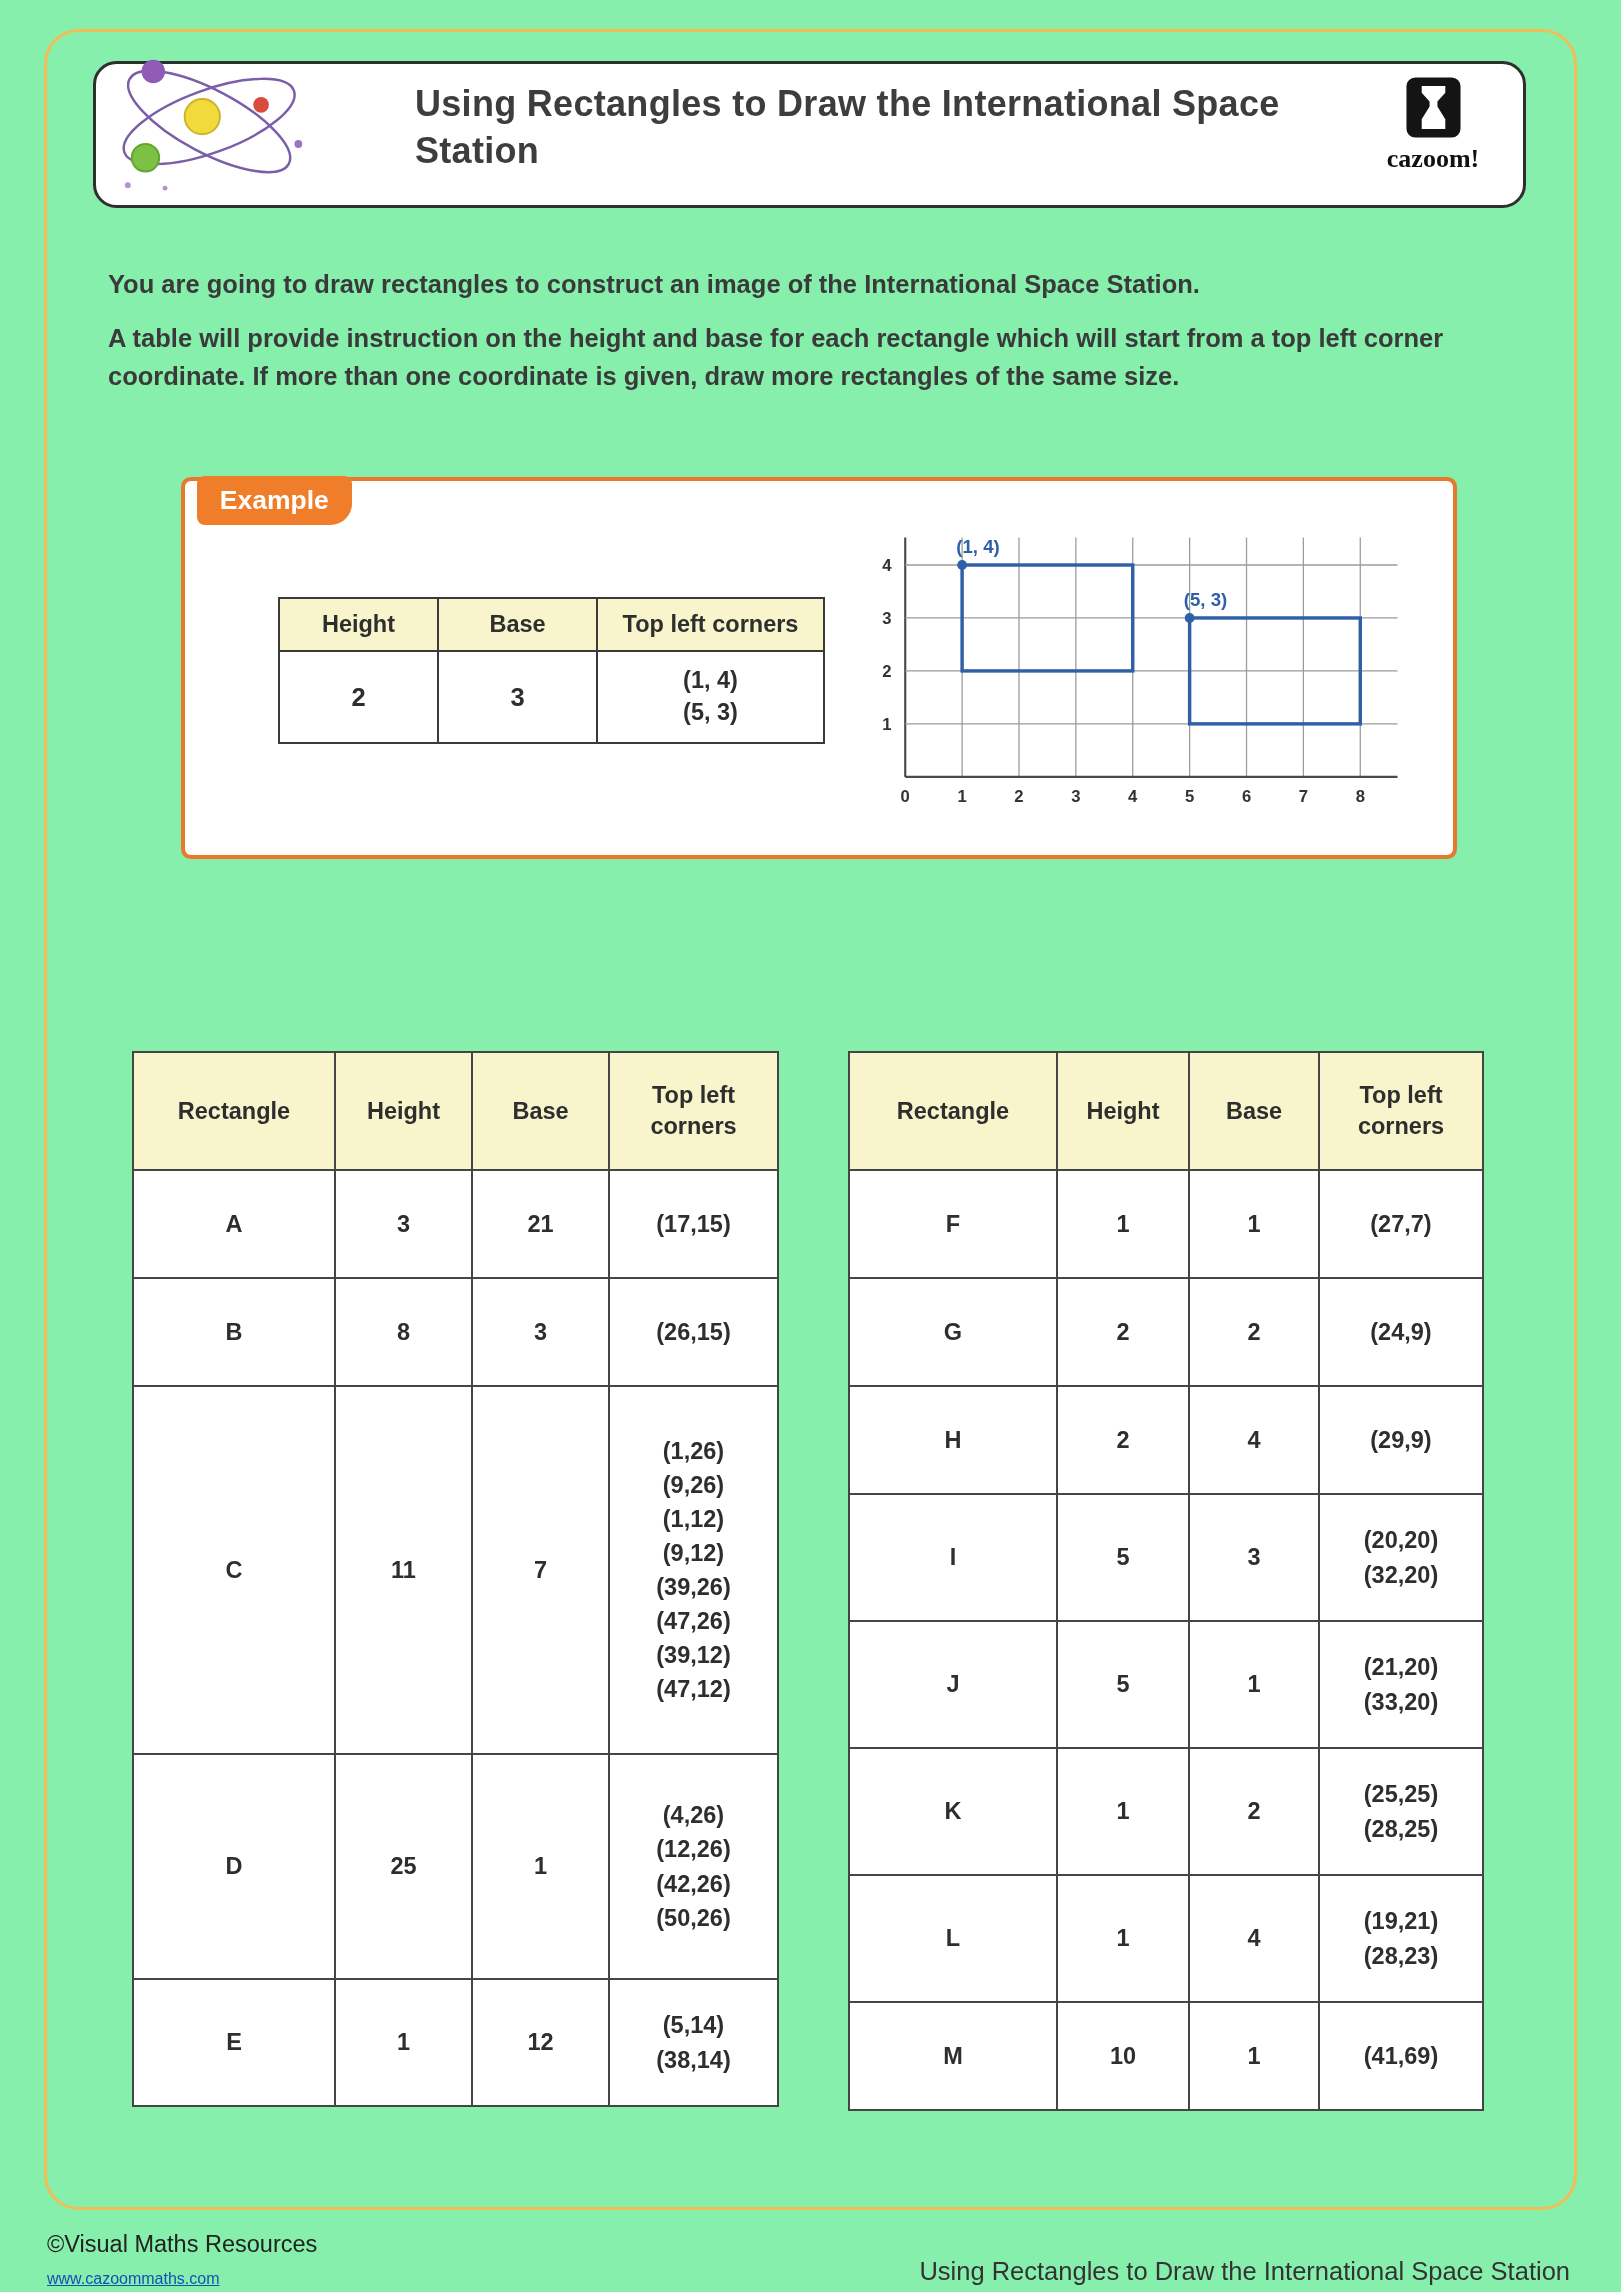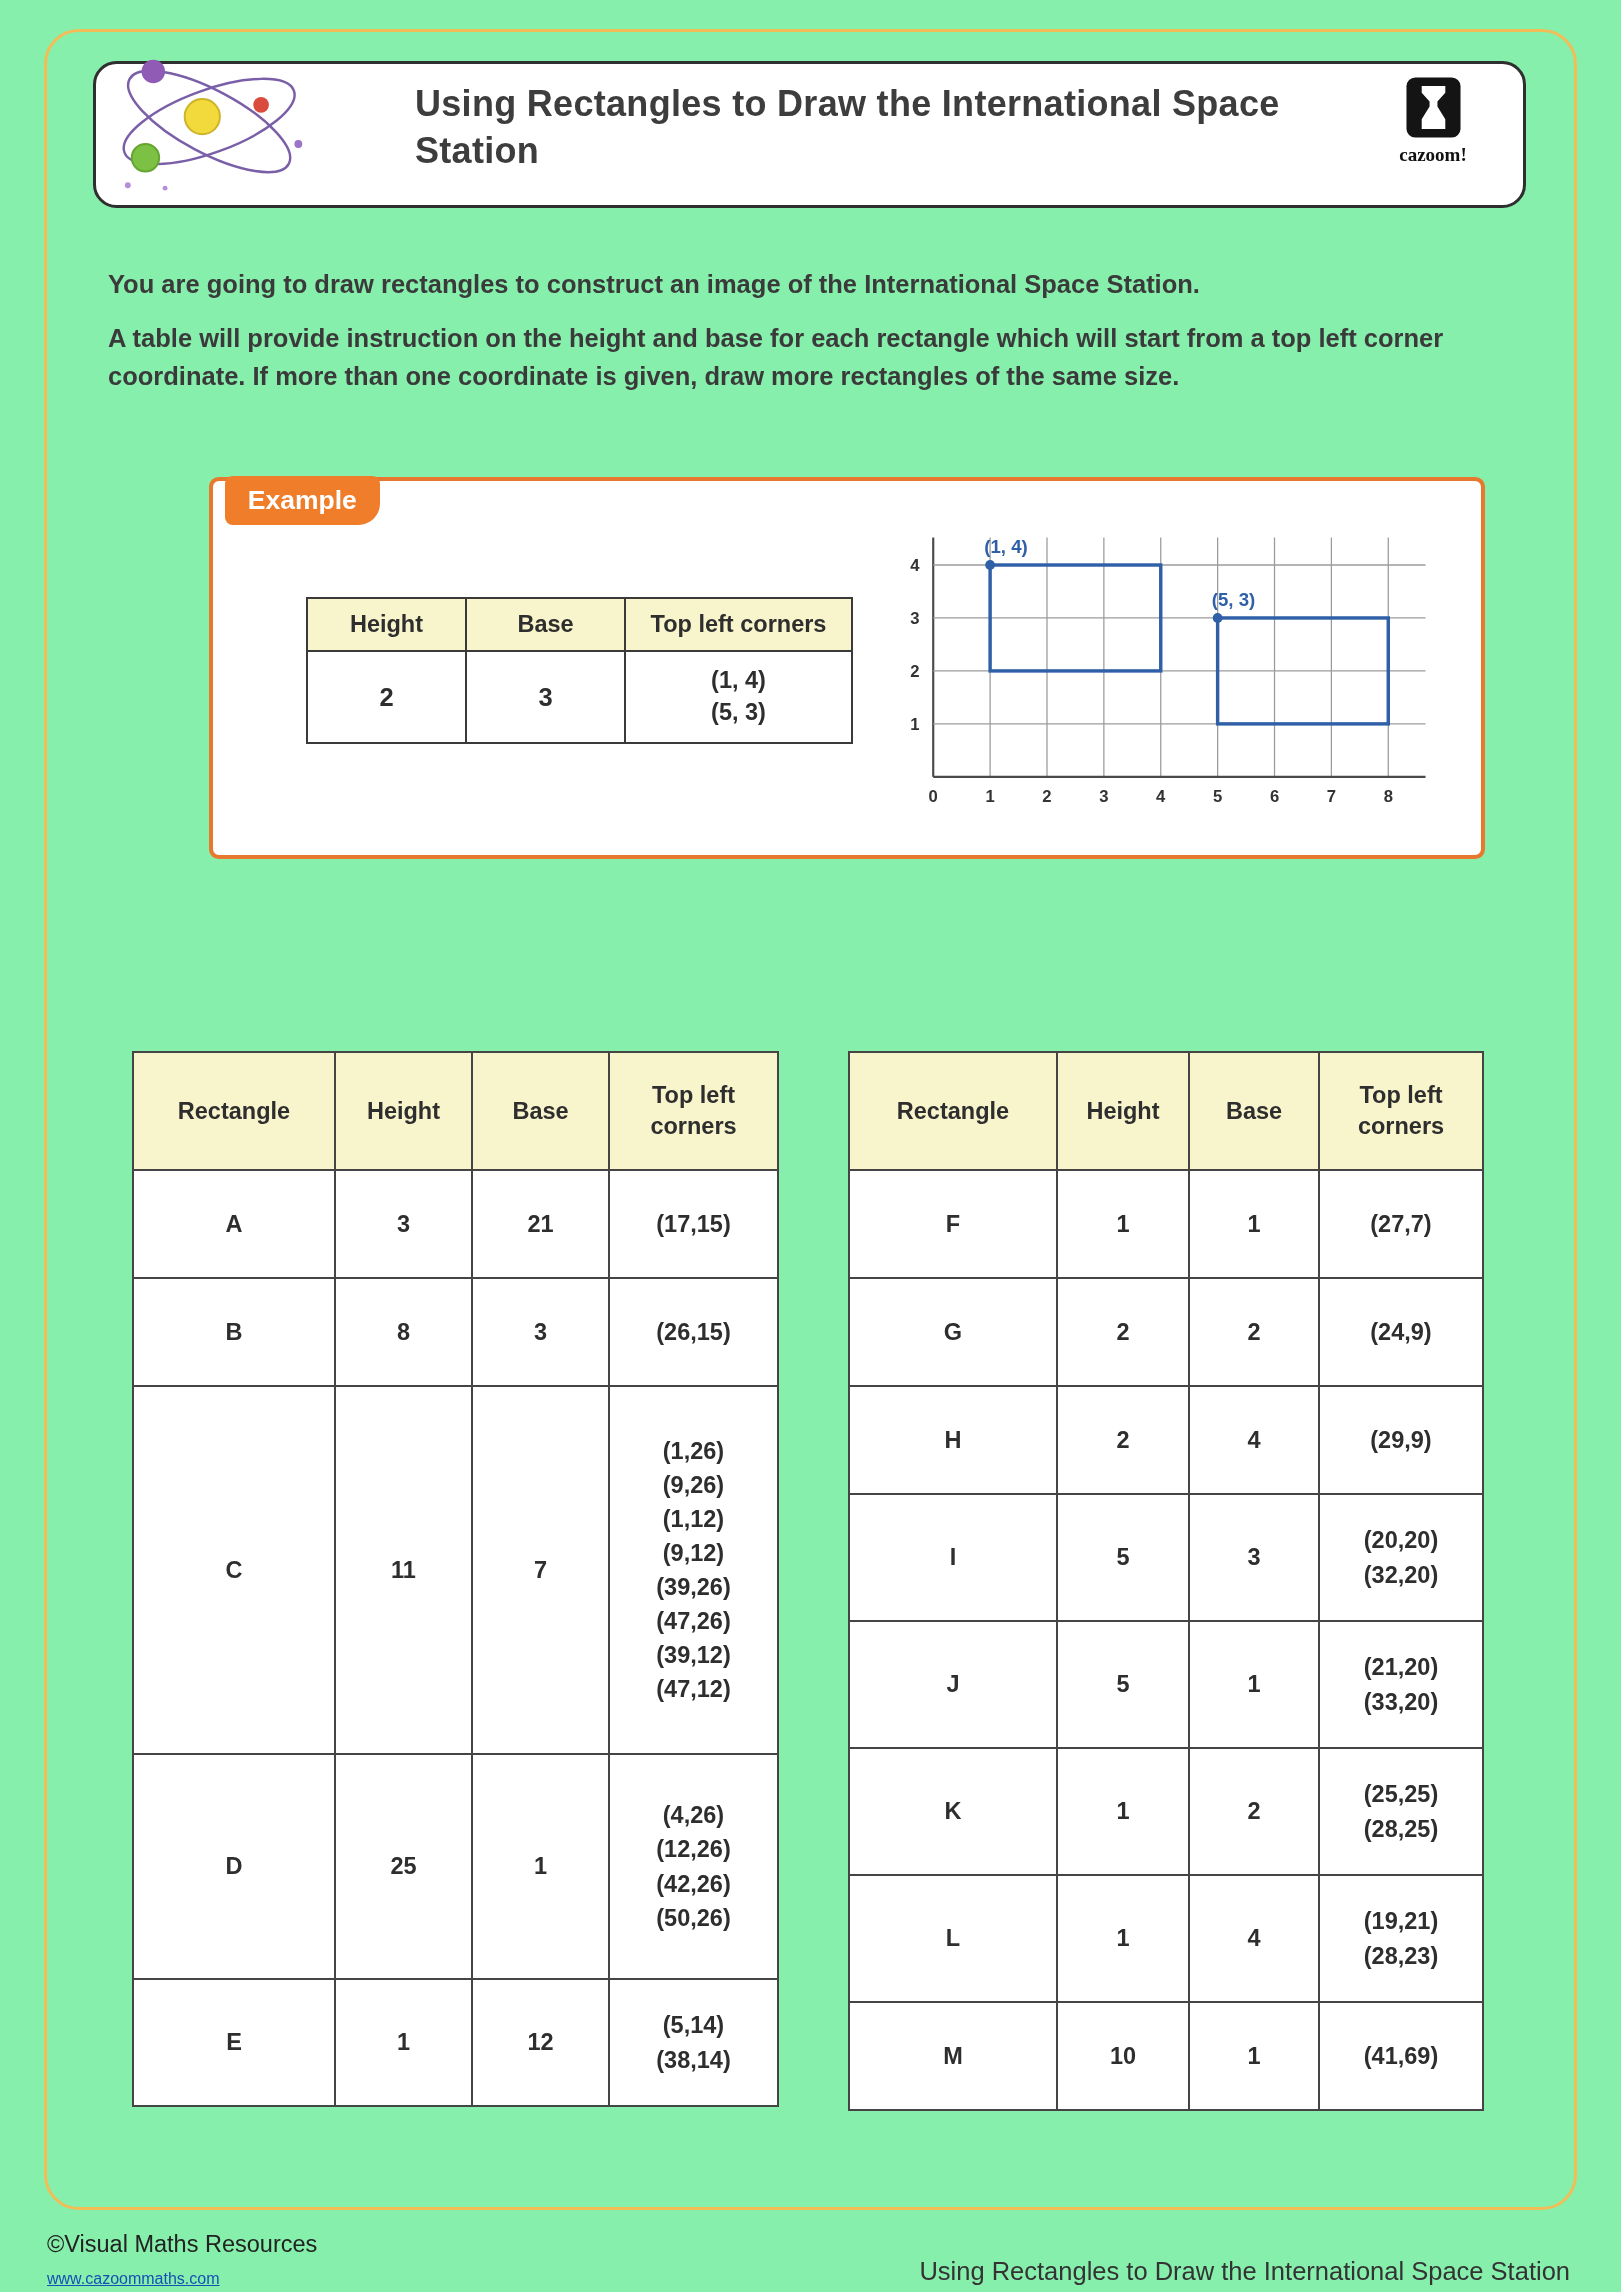--- a/index.html
+++ b/index.html
@@ -16,28 +16,28 @@
   .header-box {
     position:absolute; left:93px; top:61px; width:1433px; height:147px;
     border:3.9px solid #2f2f2f; border-radius:23.5px; background:#fff;
   }
   .atom { position:absolute; left:9.8px; top:-15.7px; width:221px; height:147px; }
   .title {
     position:absolute; left:319px; top:15.7px; width:980px;
     font-size:36px; font-weight:800; line-height:1.32; color:#3d3d3d; letter-spacing:0.3px;
   }
   .logo { position:absolute; right:25.5px; top:11.8px; width:129px; text-align:center; }
-  .logo-text { font-family:"Liberation Serif", serif; font-weight:700; font-size:19px; color:#111; margin-top:1px; }
+  .logo-text { font-family:"Liberation Serif", serif; font-weight:700; font-size:26px; color:#111; margin-top:1px; }
   
   .intro { position:absolute; left:108px; top:265px; width:1421px; font-size:25.5px; font-weight:700; line-height:1.5; color:#3a3a3a; }
   .intro p + p { margin-top:15.7px; }
   
   .example-box {
     position:absolute; left:181px; top:477px; width:1276px; height:382px;
-    border:4.9px solid #e8782e; border-radius:9.8px; background:#fff;margin-left:28px;
+    border:4.9px solid #e8782e; border-radius:9.8px; background:#fff;
   }
   .example-tab {
     position:absolute; left:11.8px; top:-4.9px; width:155px; height:49px;
     background:#ef7d2a; color:#fff; font-size:26.5px; font-weight:700;
     display:flex; align-items:center; justify-content:center;
     border-radius:7.8px 7.8px 21.6px 7.8px;
   }
   .ex-table { position:absolute; left:93px; top:116px; border-collapse:collapse; table-layout:fixed; }
   .ex-table th {
     background:#f8f4cc; border:2.5px solid #3a3a3a; font-size:23.5px; font-weight:700;

